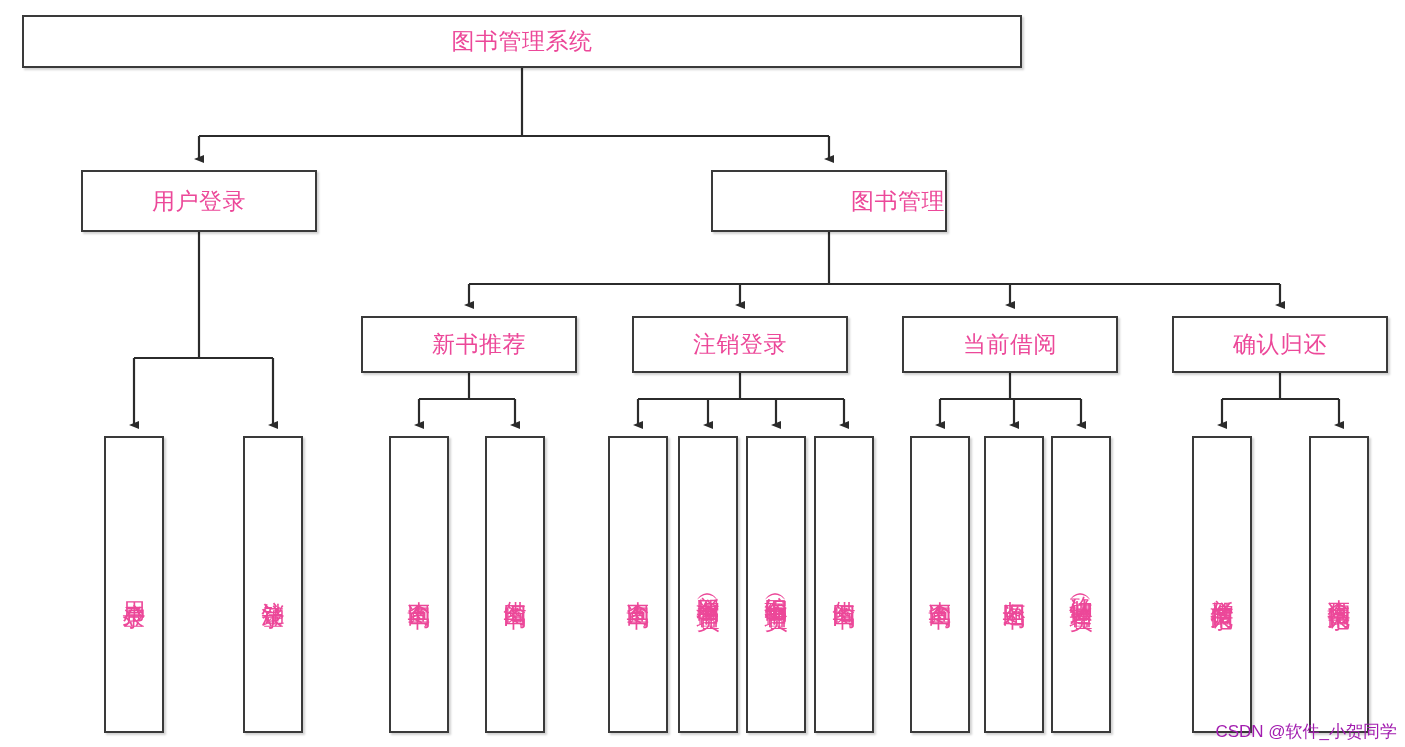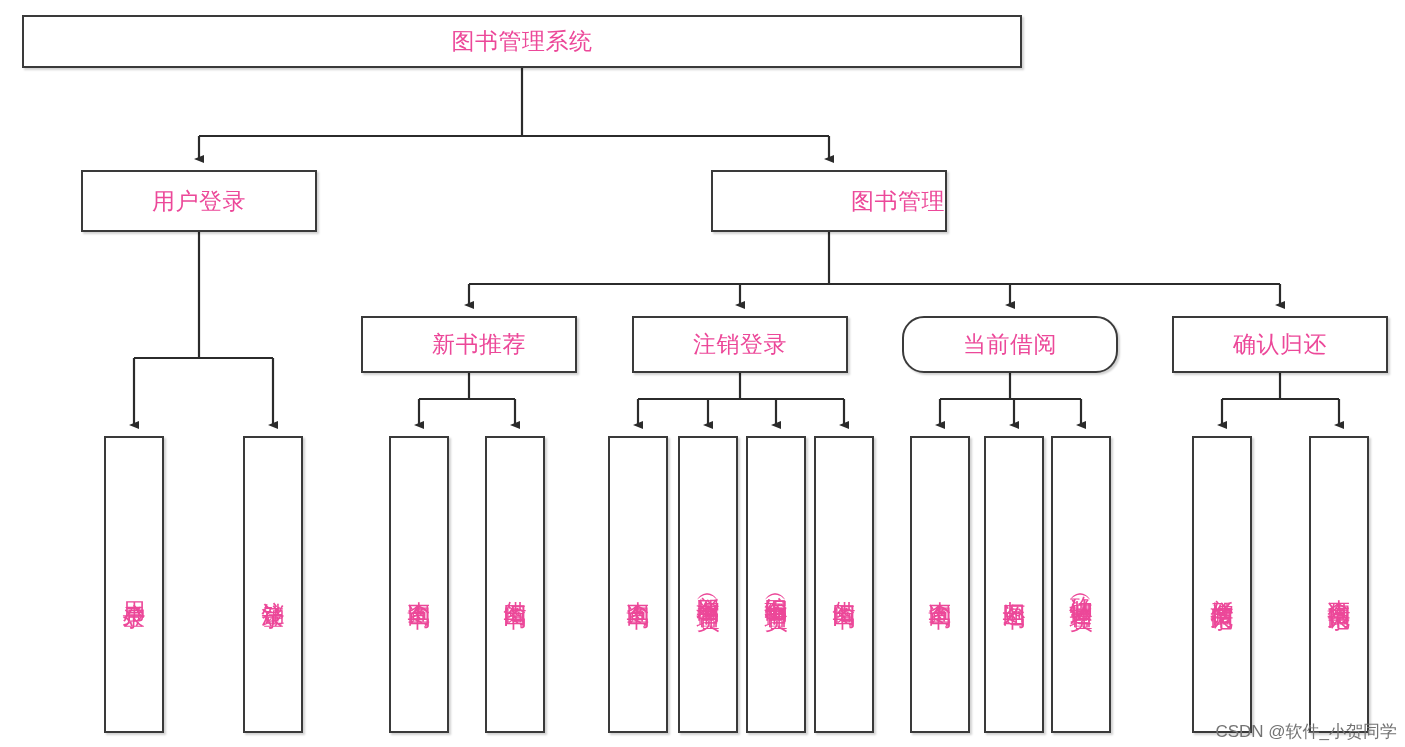--- a/index.html
+++ b/index.html
@@ -62,21 +62,21 @@
     align-items: center;
   }
   .node.vertical.center-text .node-label {
     height: auto;
   }
   #watermark {
     position: absolute;
     right: 8px;
     bottom: 4px;
     font-size: 17px;
-    color: #737373;
+    color: #a21caf;
     white-space: nowrap;
     font-family: "Liberation Sans", "DejaVu Sans", sans-serif;
   }
 </style>
 </head>
 <body>
 
 <div id="diagram-root">
 
   <svg id="edge-layer" viewBox="0 0 1405 747" xmlns="http://www.w3.org/2000/svg">
@@ -131,21 +131,21 @@
       </div>
       <div class="node" style="left: 711px; top: 170px; width: 236px; height: 62px; justify-content: flex-end;">
         <span class="node-label">图书管理</span>
       </div>
       <div class="node" style="left: 361px; top: 316px; width: 216px; height: 57px; padding-left: 20px;">
         <span class="node-label">新书推荐</span>
       </div>
       <div class="node" style="left: 632px; top: 316px; width: 216px; height: 57px;">
         <span class="node-label">注销登录</span>
       </div>
-      <div class="node" style="left: 902px; top: 316px; width: 216px; height: 57px; border-radius: 22px;">
+      <div class="node" style="left: 902px; top: 316px; width: 216px; height: 57px;">
         <span class="node-label">当前借阅</span>
       </div>
       <div class="node" style="left: 1172px; top: 316px; width: 216px; height: 57px;">
         <span class="node-label">确认归还</span>
       </div>
       <div class="node vertical center-text" style="left: 104px; top: 436px; width: 60px; height: 297px;">
         <span class="node-label">用户登录</span>
       </div>
       <div class="node vertical center-text" style="left: 243px; top: 436px; width: 60px; height: 297px;">
         <span class="node-label">注销登录</span>

